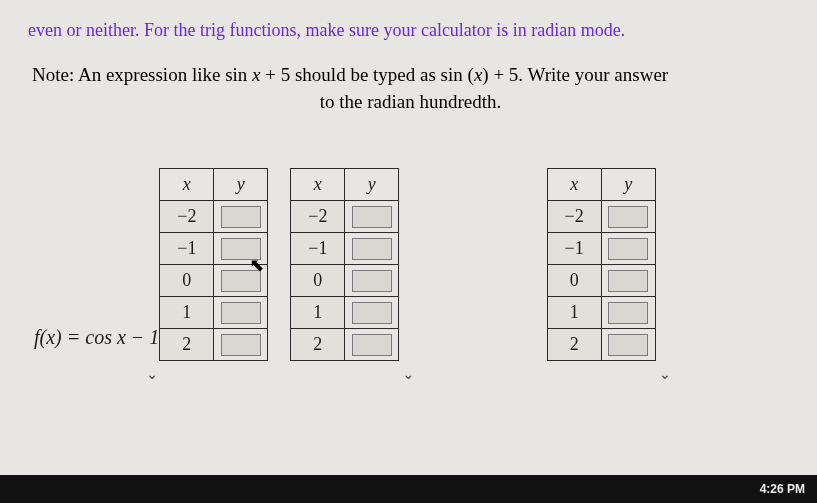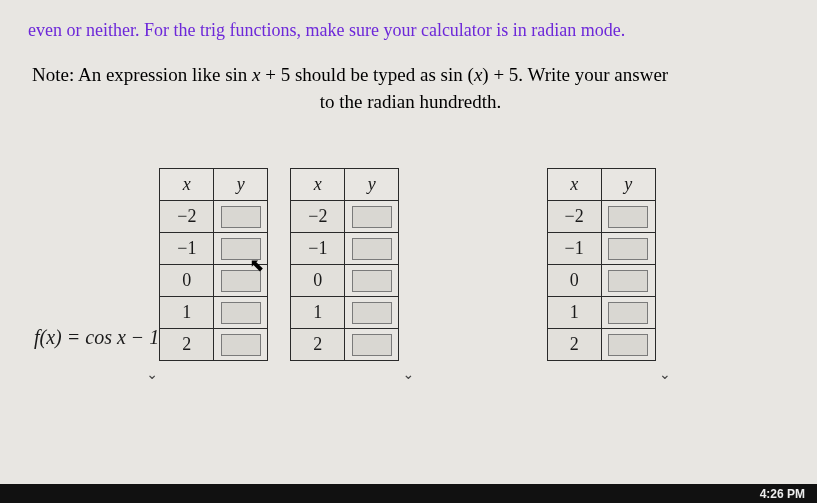--- a/index.html
+++ b/index.html
@@ -102,21 +102,21 @@
       left: 50%;
       transform: translateX(-50%);
       color: #444;
       font-size: 14px;
     }
     .taskbar {
       position: absolute;
       bottom: 0;
       left: 0;
       right: 0;
-      height: 19px;
+      height: 28px;
       background: #111;
       color: #eee;
       display: flex;
       justify-content: flex-end;
       align-items: center;
       padding: 0 12px;
       font-family: 'Segoe UI', Arial, sans-serif;
       font-size: 12px;
     }
     .taskbar .time { margin-left: 10px; font-weight: bold;}

